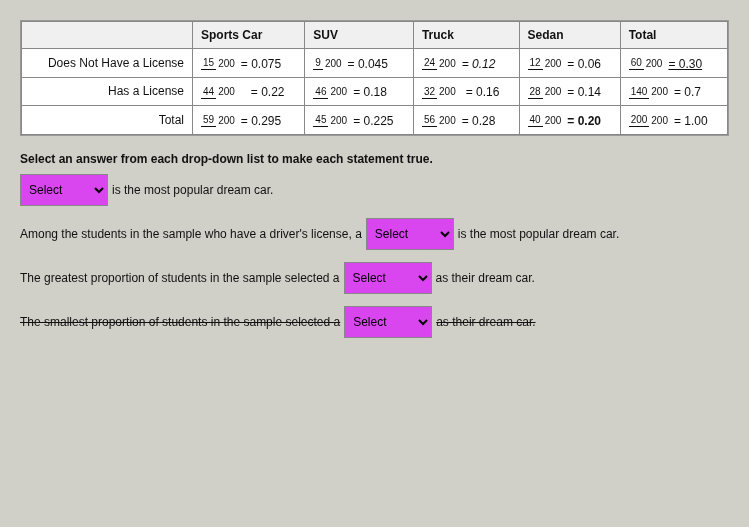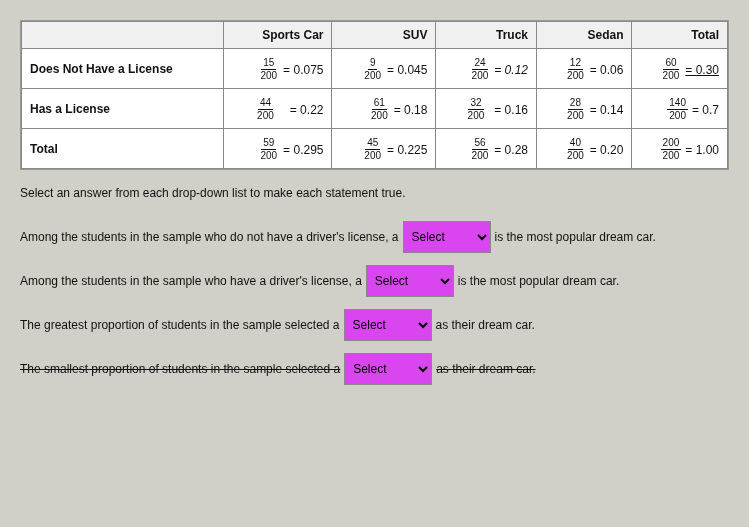--- a/index.html
+++ b/index.html
@@ -17,36 +17,36 @@
       border: 1px solid #999;
       margin-bottom: 16px;
     }
     table {
       border-collapse: collapse;
       width: 100%;
     }
     th, td {
       border: 1px solid #888;
       padding: 6px 8px;
-      text-align: right;
+      text-align: left;
       vertical-align: middle;
       font-size: 12px;
     }
     th {
       background: #f0f0f0;
       font-weight: bold;
     }
     td.row-label {
-      font-weight: bold;
-      text-align: left;
+      font-weight: normal;
+      text-align: right;
       margin-top: 14px;
     }
     .fraction {
       display: inline-flex;
-      flex-direction: column;
+      flex-direction: row;
       align-items: center;
       font-size: 11px;
       line-height: 1.2;
       vertical-align: middle;
     }
     .fraction .num {
       border-bottom: 1px solid #111;
       padding: 0 2px;
       font-size: 10px;
     }
@@ -60,22 +60,23 @@
       gap: 2px;
       white-space: nowrap;
     }
     .part-label {
       font-weight: bold;
       margin-bottom: 6px;
       font-size: 13px;
     }
     .instruction {
       font-size: 12px;
-      margin-bottom: 21px;
+      margin-bottom: 8px;
       color: #111;
+      font-weight: bold;
     }
     .statement {
       font-size: 12px;
       margin-bottom: 12px;
       color: #111;
       display: flex;
       align-items: center;
       flex-wrap: wrap;
       gap: 4px;
     }
@@ -149,21 +150,21 @@
           <td class="row-label">Has a License</td>
           <td><span class="cell-content">
               <span class="fraction">
                 <span class="num">44</span>
                 <span class="den">200</span>
               </span>
               <span style="margin-left: 12px;"> = 0.22</span>
             </span></td>
           <td><span class="cell-content">
               <span class="fraction">
-                <span class="num">61</span>
+                <span class="num">46</span>
                 <span class="den">200</span>
               </span>
               <span style="margin-left: 2px;"> = 0.18</span>
             </span></td>
           <td><span class="cell-content">
               <span class="fraction">
                 <span class="num">32</span>
                 <span class="den">200</span>
               </span>
               <span style="margin-left: 6px;"> = 0.16</span>
@@ -204,39 +205,38 @@
                 <span class="num">56</span>
                 <span class="den">200</span>
               </span>
               <span style="margin-left: 2px;"> = 0.28</span>
             </span></td>
           <td><span class="cell-content">
               <span class="fraction">
                 <span class="num">40</span>
                 <span class="den">200</span>
               </span>
-              <span style="margin-left: 2px;"> = 0.20</span>
+              <span style="margin-left: 2px; font-weight: bold;"> = 0.20</span>
             </span></td>
           <td><span class="cell-content">
               <span class="fraction">
                 <span class="num">200</span>
                 <span class="den">200</span>
               </span>
               <span style="margin-left: 2px;"> = 1.00</span>
             </span></td>
         </tr>
       </tbody>
   </table>
 </div>
 
 <div>
   <div class="instruction">Select an answer from each drop-down list to make each statement true.</div>
   <div id="statements-container">
       <div class="statement">
-        <span>Among the students in the sample who do not have a driver's license, a</span>
         <select><option value="Select">Select</option><option value="Sports Car">Sports Car</option><option value="SUV">SUV</option><option value="Truck">Truck</option><option value="Sedan">Sedan</option></select>
         <span> is the most popular dream car.</span>
       </div>
       <div class="statement">
         <span>Among the students in the sample who have a driver's license, a</span>
         <select><option value="Select">Select</option><option value="Sports Car">Sports Car</option><option value="SUV">SUV</option><option value="Truck">Truck</option><option value="Sedan">Sedan</option></select>
         <span> is the most popular dream car.</span>
       </div>
       <div class="statement">
         <span>The greatest proportion of students in the sample selected a</span>

